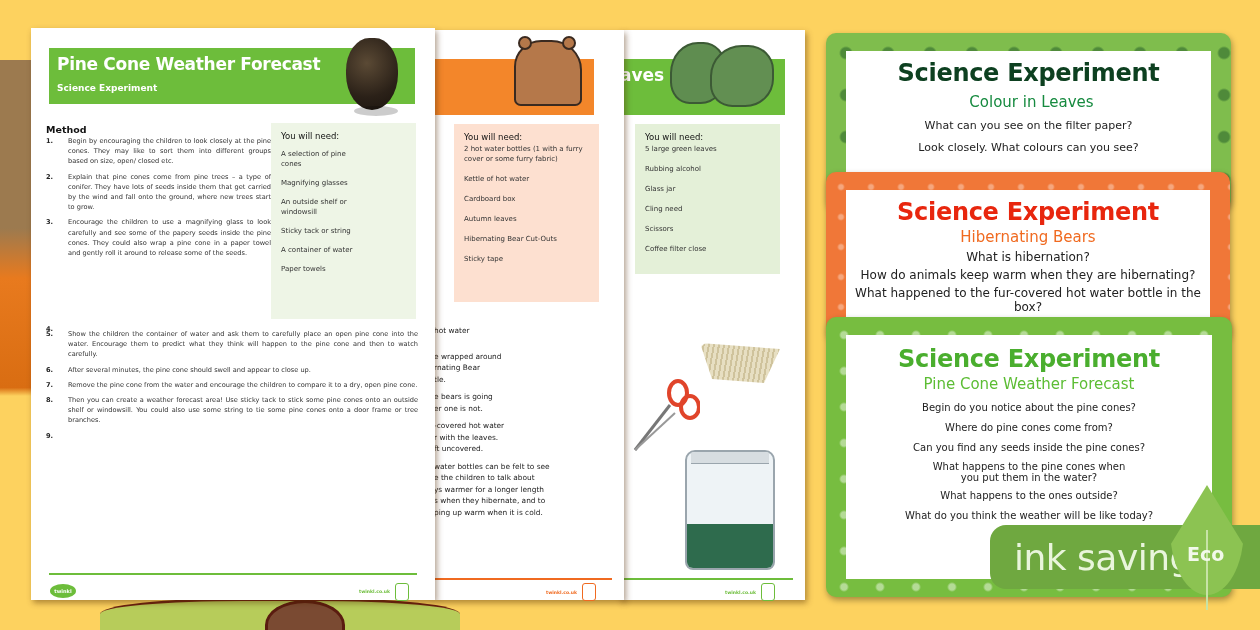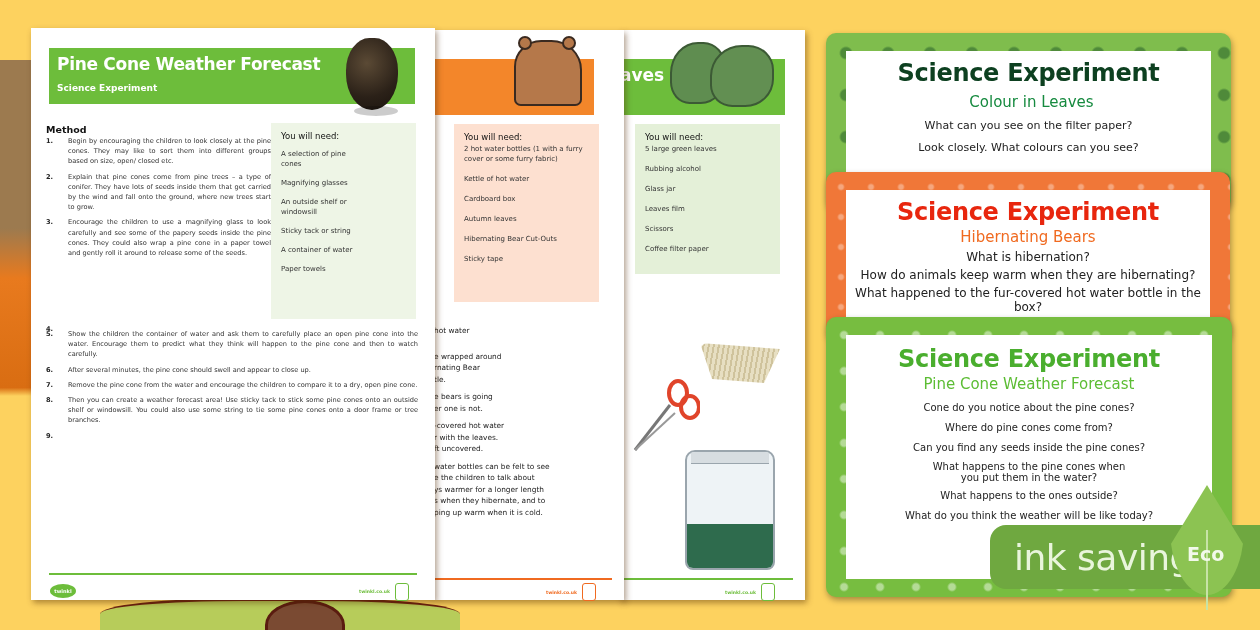--- a/index.html
+++ b/index.html
@@ -295,23 +295,23 @@
   <div class="banner">
     <div class="leaves-title-frag">aves</div>
   </div>
   <div class="leaf-ill a"></div>
   <div class="leaf-ill b"></div>
   <div class="need-box">
     <div class="need-title">You will need:</div>
     <div class="need-item">5 large green leaves</div>
     <div class="need-item">Rubbing alcohol</div>
     <div class="need-item">Glass jar</div>
-    <div class="need-item">Leaves film</div>
+    <div class="need-item">Cling need</div>
     <div class="need-item">Scissors</div>
-    <div class="need-item">Coffee filter paper</div>
+    <div class="need-item">Coffee filter close</div>
   </div>
   <svg class="scissors" viewBox="0 0 70 80">
     <line x1="5" y1="75" x2="40" y2="30" stroke="#777" stroke-width="3"></line>
     <line x1="5" y1="75" x2="45" y2="38" stroke="#999" stroke-width="2"></line>
     <ellipse cx="48" cy="18" rx="9" ry="12" fill="none" stroke="#e0442a" stroke-width="4"></ellipse>
     <ellipse cx="60" cy="32" rx="9" ry="11" fill="none" stroke="#e0442a" stroke-width="4"></ellipse>
   </svg>
   <div class="filter-paper"></div>
   <div class="jar">
     <div class="jar-lid"></div>
@@ -338,21 +338,21 @@
     <div class="card-q">What is hibernation?</div>
     <div class="card-q">How do animals keep warm when they are hibernating?</div>
     <div class="card-q">What happened to the fur-covered hot water bottle in the box?</div>
   </div>
 </div>
 
 <div class="card card-pine">
   <div class="card-inner">
     <div class="card-title">Science Experiment</div>
     <div class="card-sub" style="margin-top:2px">Pine Cone Weather Forecast</div>
-    <div class="card-q">Cone do you notice about the pine cones?</div>
+    <div class="card-q">Begin do you notice about the pine cones?</div>
     <div class="card-q">Where do pine cones come from?</div>
     <div class="card-q">Can you find any seeds inside the pine cones?</div>
     <div class="card-q" style="line-height:11px">What happens to the pine cones when
 you put them in the water?</div>
     <div class="card-q">What happens to the ones outside?</div>
     <div class="card-q">What do you think the weather will be like today?</div>
   </div>
 </div>
 
 <div class="eco-bar">

